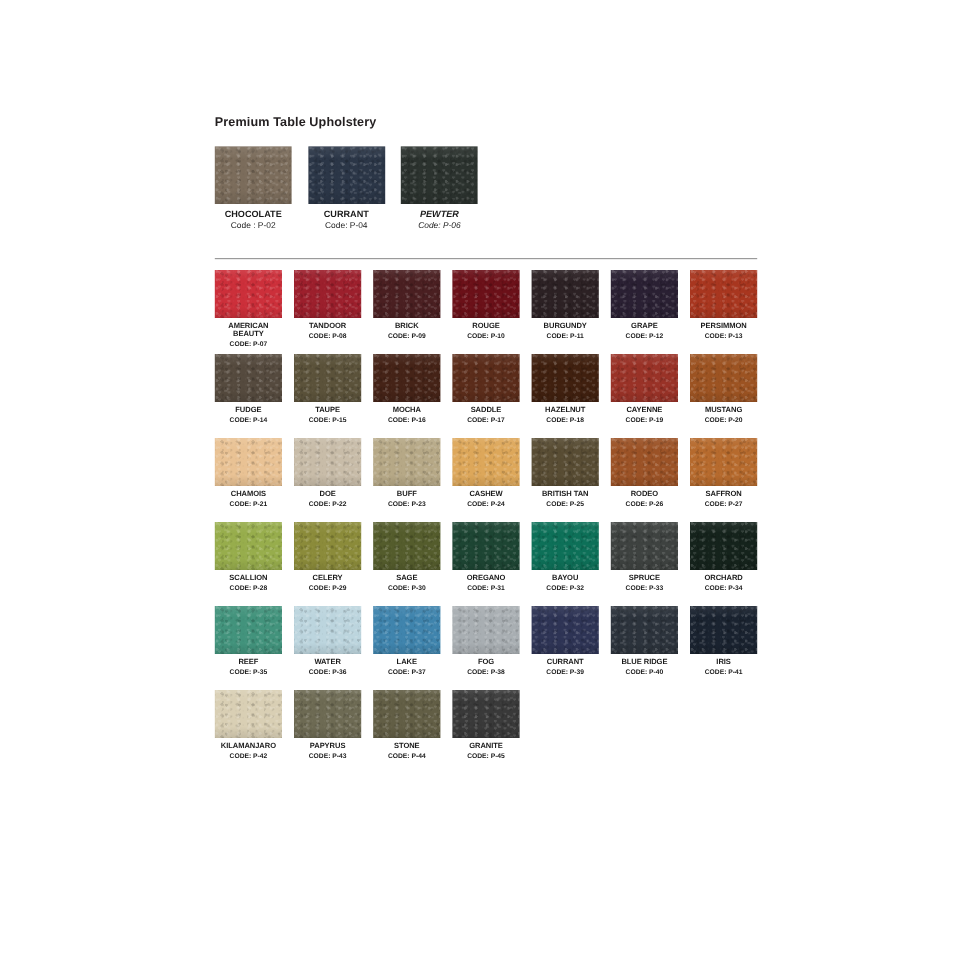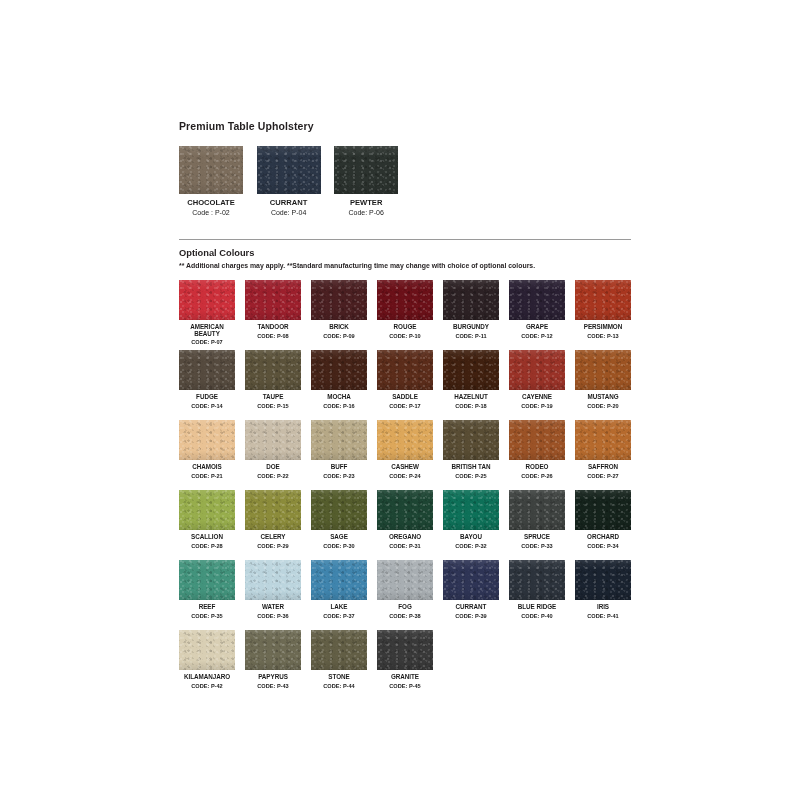--- a/index.html
+++ b/index.html
@@ -13,21 +13,21 @@
     background: #ffffff;
     font-family: "Liberation Sans", sans-serif;
     overflow: hidden;
   }
 
   #sheet {
     position: relative;
     width: 800px;
     height: 800px;
     box-sizing: border-box;
-    padding: 120px 170px 0 179px;
+    padding: 96px 170px 0 179px;
     border-radius: 16px;
   }
 
   
   .doc-title {
     font-size: 10.5px;
     font-weight: bold;
     color: #231f20;
     letter-spacing: .1px;
     line-height: 13px;
@@ -45,21 +45,21 @@
   .standard-row {
     display: flex;
     margin-top: 13px;
     width: 452px;
   }
   .std-cell {
     width: 64px;
     margin-right: 13.6px;
     text-align: center;
   }
-  .std-cell:last-child { margin-right: 4px; }
+  .std-cell:last-child { margin-right: 4px; font-style: italic; }
 
   .std-chip {
     width: 64px;
     height: 48px;
     position: relative;
     overflow: hidden;
   }
   .std-name {
     font-size: 7.6px;
     font-weight: bold;
@@ -205,24 +205,20 @@
           <div class="grain"></div>
           <div class="vign"></div>
         </div>
         <div class="std-name">PEWTER</div>
         <div class="std-code">Code: P-06</div>
       </div>
     </div>
 
   <div class="divider"></div>
 
-  <div>
-    <div class="opt-title">Optional Colours</div>
-    <div class="opt-note">** Additional charges may apply.  **Standard manufacturing time may change with choice of optional colours.</div>
-  </div>
 
   <div class="opt-grid" id="optional-grid">
       <div class="opt-row">
         <div class="opt-cell two-line">
           <div class="opt-chip" style="background: rgb(204, 47, 58);">
             <div class="grain"></div>
             <div class="vign"></div>
           </div>
           <div class="opt-name">AMERICAN BEAUTY</div>
           <div class="opt-code">CODE: P-07</div>

